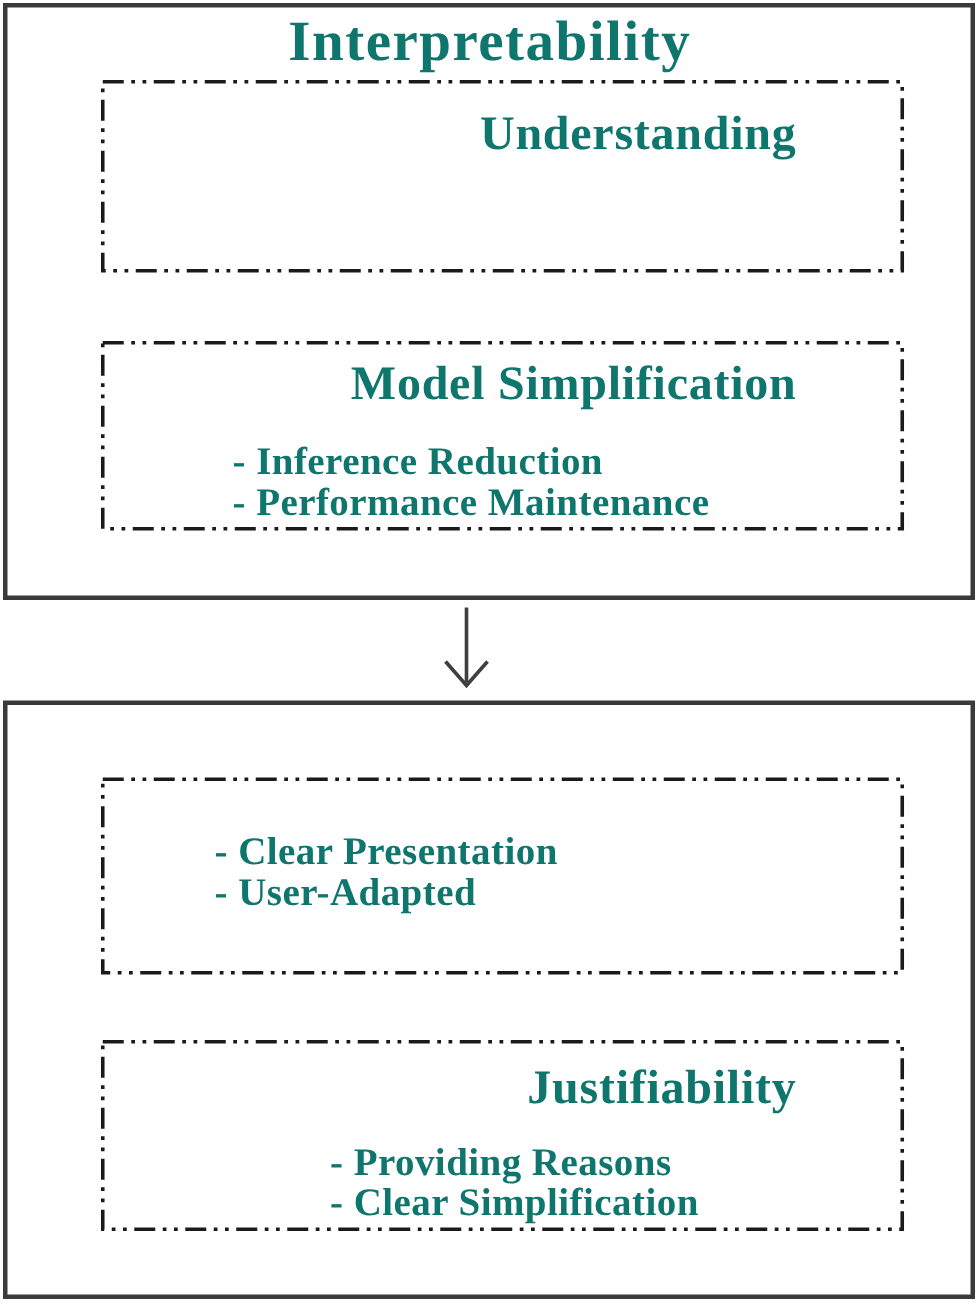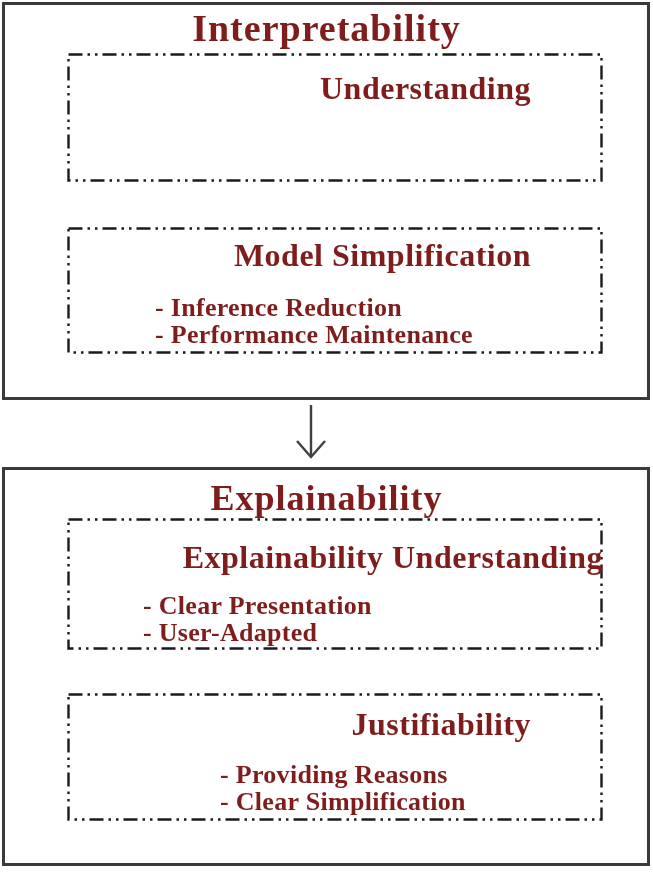--- a/index.html
+++ b/index.html
@@ -6,21 +6,21 @@
     margin: 0;
     padding: 0;
     background: #ffffff;
   }
   #canvas {
     position: relative;
     width: 653px;
     height: 873px;
     background: #ffffff;
     font-family: "Liberation Serif", serif;
-    color: #7f1d1d;
+    color: #0f766e;
     overflow: hidden;
   }
   .outer-section {
     position: absolute;
     left: 2px;
     width: 648px;
     box-sizing: border-box;
     border: 3px solid #3a3a3a;
     background: #ffffff;
   }
@@ -117,27 +117,25 @@
 
   <div class="arrow-wrap">
     <svg width="60" height="60" xmlns="http://www.w3.org/2000/svg">
       <line x1="30" y1="3" x2="30" y2="53" stroke="#3f3f3f" stroke-width="2.4"></line>
       <polyline points="16,39 30,55 44,39" fill="none" stroke="#3f3f3f" stroke-width="2.4"></polyline>
     </svg>
   </div>
 
   <div class="outer-section" id="section-explainability"></div>
 
-  <div class="section-title" id="title-explainability">Explainability</div>
 
   <div class="inner-box" id="box-explainability-underst">
     <svg class="dash-border" width="536" height="132" xmlns="http://www.w3.org/2000/svg">
       <rect x="1.5" y="1.5" width="533" height="129" fill="none" stroke="#1a1a1a" stroke-width="2.4" stroke-dasharray="14 5 2.5 5 2.5 5"></rect>
     </svg>
-    <div class="box-title">Explainability Understanding</div>
     <div class="bullets">
       <div>- Clear Presentation</div>
       <div>- User-Adapted</div>
     </div>
   </div>
 
   <div class="inner-box" id="box-justifiability">
     <svg class="dash-border" width="536" height="128" xmlns="http://www.w3.org/2000/svg">
       <rect x="1.5" y="1.5" width="533" height="125" fill="none" stroke="#1a1a1a" stroke-width="2.4" stroke-dasharray="14 5 2.5 5 2.5 5"></rect>
     </svg>

